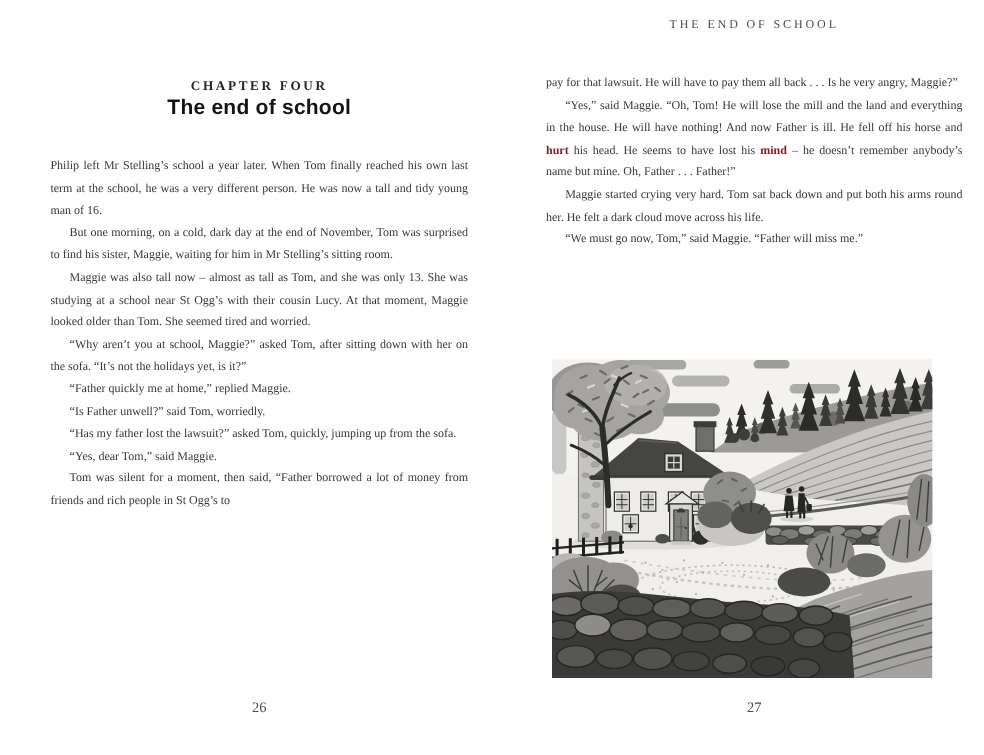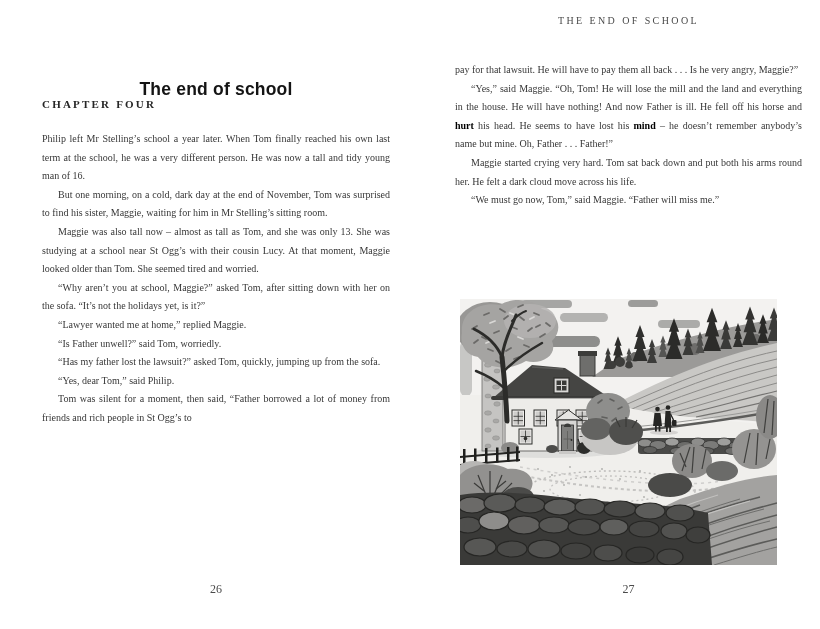--- a/index.html
+++ b/index.html
@@ -6,42 +6,42 @@
   html,body { background:#ffffff; }
   .spread {
     position:relative; width:820px; height:629px; background:#ffffff;
     font-family:"Liberation Serif", serif; color:#373737; overflow:hidden;
   }
   .page { position:absolute; top:0; height:491px; }
   .page-left  { left:42px;  width:348px; }
   .page-right { left:455px; width:347px; }
 
   .chapter-label {
-    position:absolute; top:66px; left:0; width:100%; text-align:left;
-    font-size:11px; font-weight:600; letter-spacing:2.2px; color:#262626;margin-top:32px;
+    position:absolute; top:66px; left:0; width:100%; text-align:center;
+    font-size:11px; font-weight:600; letter-spacing:2.2px; color:#262626;
   }
   .chapter-title {
     position:absolute; top:79px; left:0; width:100%; text-align:center;
     font-family:"Liberation Sans", sans-serif; font-weight:700;
     font-size:17.5px; color:#141414; letter-spacing:0.2px;
   }
   .running-head {
     position:absolute; top:15px; left:0; width:100%; text-align:center;
     font-size:10px; letter-spacing:2.4px; color:#4a4a4a;
   }
   .body-text {
     position:absolute; left:0; width:100%;
     font-size:10px; line-height:18.6px; text-align:justify;
     color:#373737; hyphens:none;
   }
   .body-left  { top:130px; }
   .body-right { top:61px; }
   .para { margin:0; }
   .para.indent { text-indent:16px; }
-  .para b { font-weight:700; color:#000000; }
+  .para b { font-weight:700; color:#7f1d1d; }
 
   .page-number {
     position:absolute; top:582px; left:0; width:100%; text-align:center;
     font-size:12px; color:#4a4a4a;
   }
   .illustration {
     position:absolute; left:5px; top:299px; width:317px; height:266px;
   }
   .illustration svg { display:block; width:317px; height:266px; }
 </style>
@@ -51,24 +51,24 @@
 <main class="spread">
 
   <section class="page page-left">
     <div class="chapter-label">CHAPTER FOUR</div>
     <h1 class="chapter-title">The end of school</h1>
     <div class="body-text body-left">
         <p class="para"><span>Philip left Mr Stelling’s school a year later. When Tom finally reached his own last term at the school, he was a very different person. He was now a tall and tidy young man of 16.</span></p>
         <p class="para indent"><span>But one morning, on a cold, dark day at the end of November, Tom was surprised to find his sister, Maggie, waiting for him in Mr Stelling’s sitting room.</span></p>
         <p class="para indent"><span>Maggie was also tall now – almost as tall as Tom, and she was only 13. She was studying at a school near St Ogg’s with their cousin Lucy. At that moment, Maggie looked older than Tom. She seemed tired and worried.</span></p>
         <p class="para indent"><span>“Why aren’t you at school, Maggie?” asked Tom, after sitting down with her on the sofa. “It’s not the holidays yet, is it?”</span></p>
-        <p class="para indent"><span>“Lawyer wanted me at home,” replied Maggie.</span></p>
+        <p class="para indent"><span>“Father quickly me at home,” replied Maggie.</span></p>
         <p class="para indent"><span>“Is Father unwell?” said Tom, worriedly.</span></p>
         <p class="para indent"><span>“Has my father lost the lawsuit?” asked Tom, quickly, jumping up from the sofa.</span></p>
-        <p class="para indent"><span>“Yes, dear Tom,” said Philip.</span></p>
+        <p class="para indent"><span>“Yes, dear Tom,” said Maggie.</span></p>
         <p class="para indent"><span>Tom was silent for a moment, then said, “Father borrowed a lot of money from friends and rich people in St Ogg’s to</span></p>
       </div>
     <div class="page-number">26</div>
   </section>
 
   <section class="page page-right">
     <div class="running-head">THE END OF SCHOOL</div>
     <div class="body-text body-right">
         <p class="para"><span>pay for that lawsuit. He will have to pay them all back . . . Is he very angry, Maggie?”</span></p>
         <p class="para indent"><span>“Yes,” said Maggie. “Oh, Tom! He will lose the mill and the land and everything in the house. He will have nothing! And now Father is ill. He fell off his horse and </span><b>hurt</b><span> his head. He seems to have lost his </span><b>mind</b><span> – he doesn’t remember anybody’s name but mine. Oh, Father . . . Father!”</span></p>

